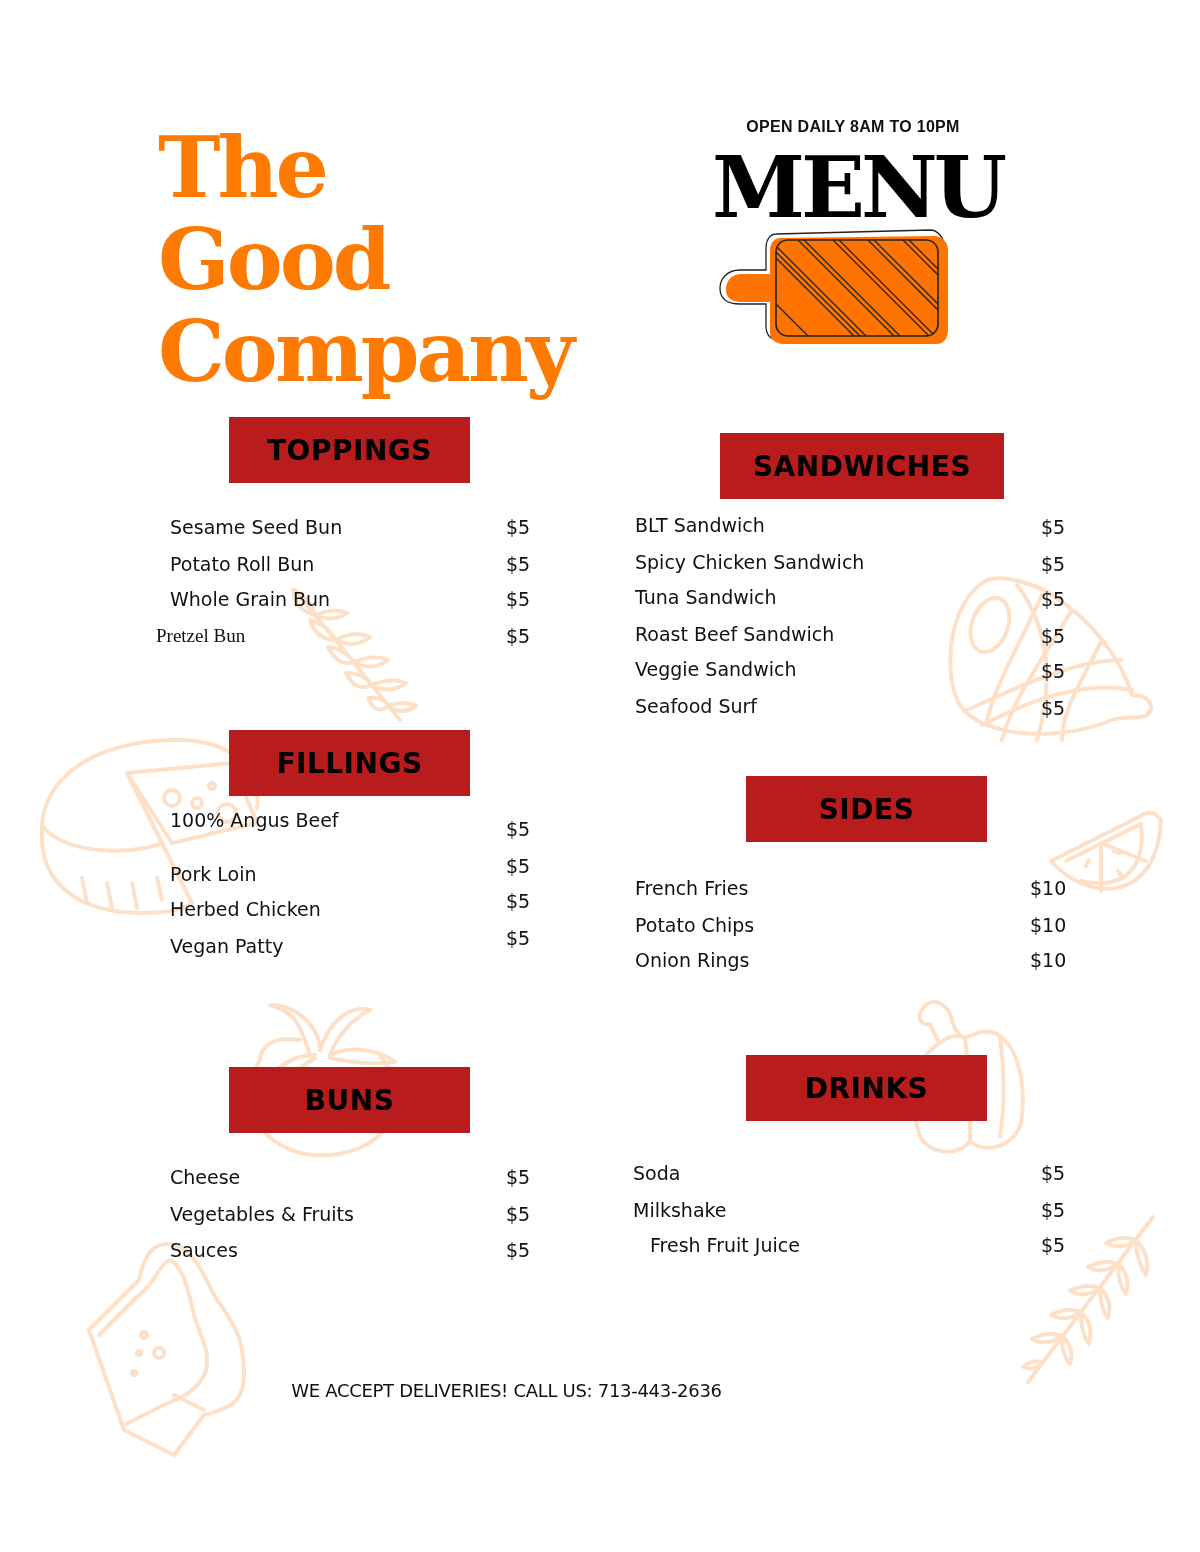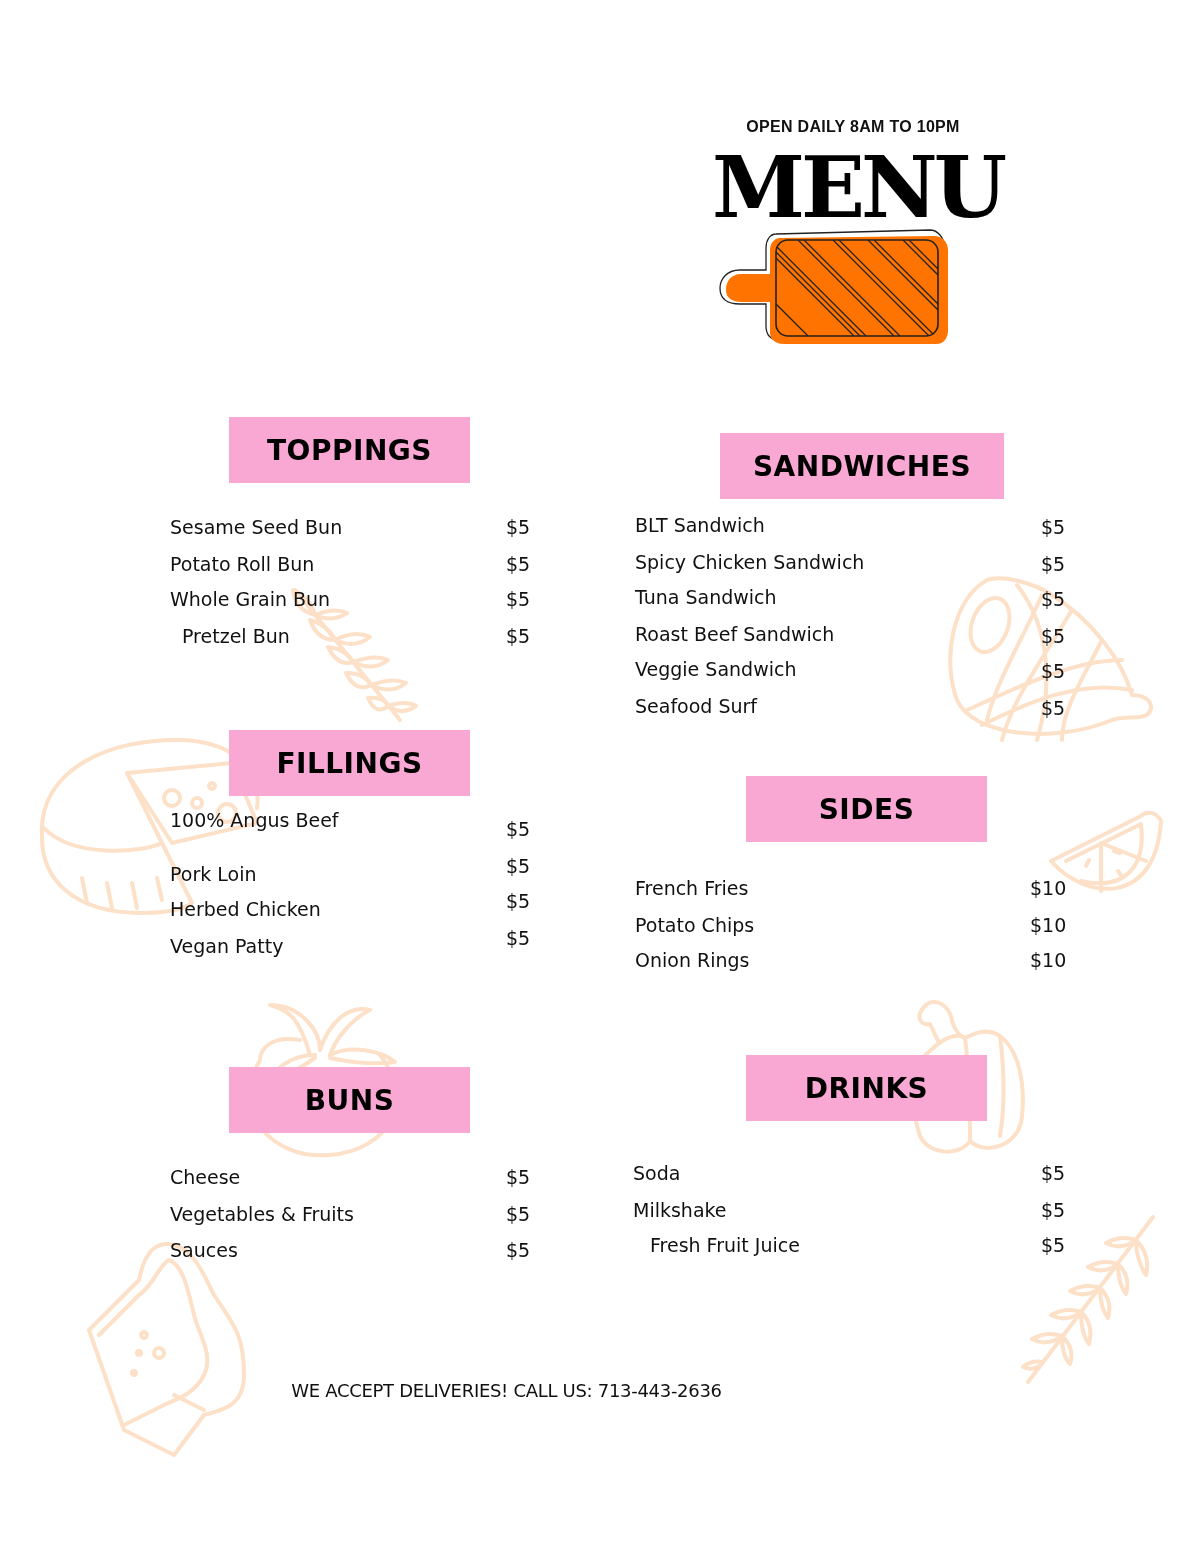--- a/index.html
+++ b/index.html
@@ -21,21 +21,21 @@
     font-family: "Liberation Sans", sans-serif; font-weight: bold; font-size: 16px; letter-spacing: 0.3px;
   }
   .menu-title {
     position: absolute; left: 712px; top: 140px; width: 284px; text-align: left;
     font-family: "DejaVu Serif", "Liberation Serif", serif; font-weight: bold;
     font-size: 84px; line-height: 96px; letter-spacing: -4px; color: #000;
   }
   .board { position: absolute; left: 718px; top: 226px; width: 232px; height: 118px; }
 
   .sec-header {
-    position: absolute; height: 66px; background: #f9a8d4;
+    position: absolute; height: 66px; background: #b91c1c;
     display: flex; align-items: center; justify-content: center;
     font-family: "DejaVu Sans", sans-serif; font-weight: bold; font-size: 28px; color: #000;
     letter-spacing: 0.5px;
   }
   .row { position: absolute; font-family: "DejaVu Sans", sans-serif; font-size: 19px; color: #111; white-space: nowrap; }
 
   .footer {
     position: absolute; left: 0; top: 1380px; width: 1013px; text-align: center;
     font-family: "DejaVu Sans", sans-serif; font-size: 18px; color: #111; letter-spacing: -0.3px;
   }
@@ -140,20 +140,22 @@
       <path d="M82 76 q0 20 8 30 q5 -18 -8 -30z"></path>
     <path d="M63 100 q-15 -5 -30 3 q15 8 30 -3z"></path>
       <path d="M63 100 q0 22 8 32 q5 -20 -8 -32z"></path>
     <path d="M44 124 q-15 -5 -30 3 q15 8 30 -3z"></path>
       <path d="M44 124 q0 20 8 28 q5 -16 -8 -28z"></path>
     <path d="M25 150 q-12 -2 -20 5 q12 5 20 -5z"></path>
   </svg>
 </div>
 
 <div class="brand">
+  <div>The Good</div>
+  <div>Company</div>
 </div>
 
 <div class="hours">OPEN DAILY 8AM TO 10PM</div>
 <div class="menu-title">MENU</div>
 
 <div class="board">
   <svg viewBox="0 0 232 118" width="232" height="118">
     <path d="M58 8 C52 8 48 14 48 22 L48 44 L22 44 C8 44 2 54 2 62 C2 72 8 78 22 78 L48 78 L48 100 C48 110 54 114 62 114 L214 114 C222 114 226 108 226 100 L226 20 C226 12 220 4 212 4 Z" fill="none" stroke="#222" stroke-width="1.3"></path>
     <path d="M62 12 C56 12 52 18 52 24 L52 48 L24 48 C12 48 8 56 8 64 C8 72 14 76 24 76 L52 76 L52 106 C52 114 58 118 66 118 L218 118 C226 118 230 112 230 104 L230 24 C230 16 224 10 216 10 Z" fill="#ff7300"></path>
     <rect x="58" y="14" width="162" height="96" rx="12" ry="12" fill="none" stroke="#222" stroke-width="1.6"></rect>
@@ -173,21 +175,21 @@
   </svg>
 </div>
 
 <div class="sec-header" style="left:229px;top:417px;width:241px;">TOPPINGS</div>
 <div class="row" style="left:170px;top:516px;">Sesame Seed Bun</div>
 <div class="row" style="left:506px;top:516px;">$5</div>
 <div class="row" style="left:170px;top:553px;text-align:center;">Potato Roll Bun</div>
 <div class="row" style="left:506px;top:553px;">$5</div>
 <div class="row" style="left:170px;top:588px;">Whole Grain Bun</div>
 <div class="row" style="left:506px;top:588px;">$5</div>
-<div class="row" style="left:182px;top:625px;">Pretzel Bun</div>
+<div class="row" style="left:156px;top:625px;font-family:Liberation Serif, serif;">Pretzel Bun</div>
 <div class="row" style="left:506px;top:625px;">$5</div>
 
 <div class="sec-header" style="left:229px;top:730px;width:241px;">FILLINGS</div>
 <div class="row" style="left:170px;top:809px;">100% Angus Beef</div>
 <div class="row" style="left:506px;top:818px;">$5</div>
 <div class="row" style="left:170px;top:863px;">Pork Loin</div>
 <div class="row" style="left:506px;top:855px;">$5</div>
 <div class="row" style="left:170px;top:898px;">Herbed Chicken</div>
 <div class="row" style="left:506px;top:890px;">$5</div>
 <div class="row" style="left:170px;top:935px;">Vegan Patty</div>

